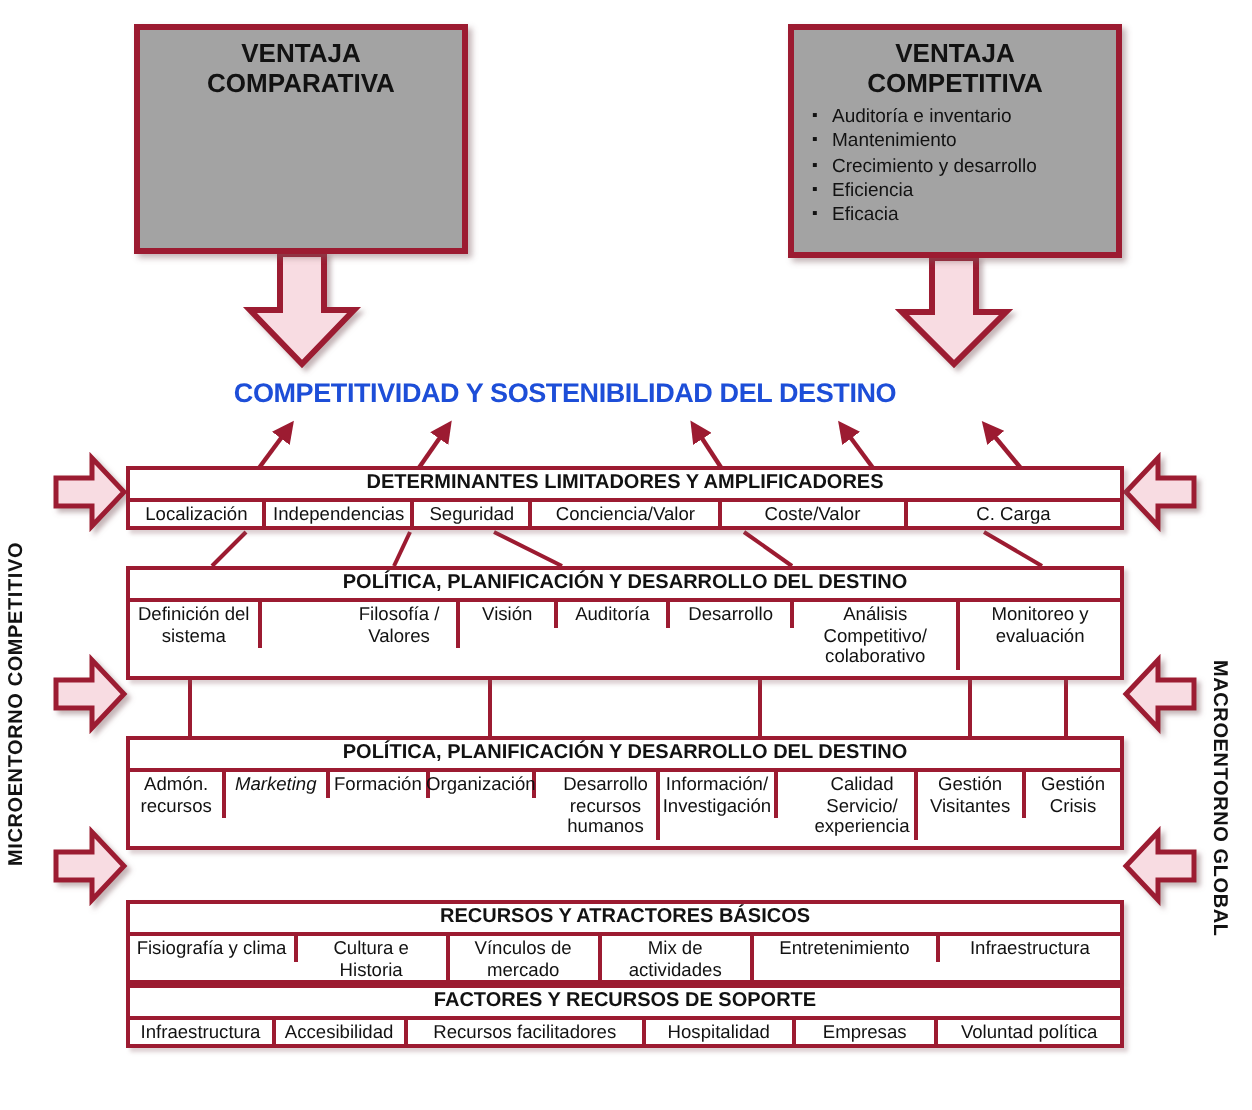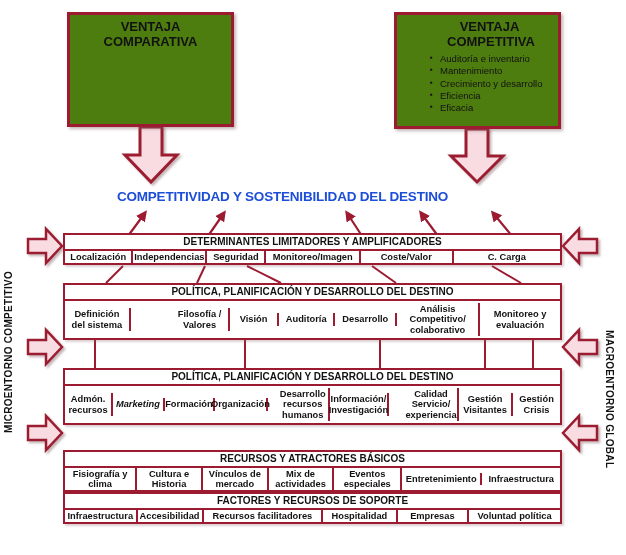--- a/index.html
+++ b/index.html
@@ -8,25 +8,25 @@
     font-family:"Liberation Sans",sans-serif;color:#121212;
   }
   svg.connectors{position:absolute;left:0;top:0;z-index:1;}
   .block-arrow{fill:#f8dce2;stroke:#9c1b31;stroke-width:3;filter:url(#ds);}
   .side-arrow{fill:#f8dce2;stroke:#9c1b31;stroke-width:2.5;filter:url(#ds);}
   .thin-arrow{stroke:#9c1b31;stroke-width:2.2;fill:none;}
   .conn-line{stroke:#9c1b31;stroke-width:2;fill:none;}
   .bowtie{fill:#f6d7dd;stroke:#9c1b31;stroke-width:2;}
 
   .topbox{
-    position:absolute;z-index:2;background:#4d7c0f;border:3px solid #9c1b31;
+    position:absolute;z-index:2;background:#a3a3a3;border:3px solid #9c1b31;
     box-sizing:border-box;box-shadow:2px 2px 3px rgba(125,90,96,.45);
   }
   #box-comparativa{left:67px;top:12px;width:167px;height:115px;}
-  #box-competitiva{left:394px;top:12px;width:167px;height:117px;padding-left:24px;}
+  #box-competitiva{left:394px;top:12px;width:167px;height:117px;}
   .topbox-title{font-weight:bold;font-size:13px;line-height:1.12;text-align:center;padding:5px 26px 2px 26px;}
   .topbox ul{margin:2px 0 0 0;padding:0 3px 0 9px;list-style:none;}
   .topbox li{font-size:9.5px;line-height:1.3;position:relative;padding-left:10px;}
   .topbox li::before{content:"▪";position:absolute;left:0;top:0;font-size:8px;color:#121212;}
 
   .main-title{
     position:absolute;z-index:2;left:30px;top:189px;width:505px;text-align:center;
     font-weight:bold;font-size:13.5px;letter-spacing:-.2px;color:#1d4ed8;
   }
 
@@ -37,21 +37,21 @@
   }
   #band-0{top:233px;height:32px;}
   #band-1{top:283px;height:57px;}
   #band-2{top:368px;height:57px;}
   #band-3{top:450px;height:42px;}
   #band-4{top:492px;height:32px;}
   .band-header{
     flex:0 0 auto;border-bottom:2px solid #9c1b31;font-weight:bold;font-size:10px;
     line-height:12px;padding:1px 0;text-align:center;
   }
-  .band-cells{flex:1;display:flex;align-items:center;min-height:0;font-weight:bold;}
+  .band-cells{flex:1;display:flex;align-items:flex-start;min-height:0;}
   .cell{
     border-right:2px solid #9c1b31;box-sizing:border-box;min-width:0;
     display:flex;align-items:flex-start;justify-content:center;text-align:center;
     font-size:9.3px;line-height:1.13;padding:1px 2px;
   }
   .cell:last-child{border-right:none;}
   .cell.it{font-style:italic;}
 
   .side-label{
     position:absolute;z-index:2;font-weight:bold;font-size:10px;letter-spacing:.3px;color:#121212;
@@ -133,21 +133,21 @@
   </div>
 
   <div class="main-title">COMPETITIVIDAD Y SOSTENIBILIDAD DEL DESTINO</div>
 
   <div class="band" id="band-0">
     <div class="band-header">DETERMINANTES LIMITADORES Y AMPLIFICADORES</div>
     <div class="band-cells">
         <div class="cell" style="flex: 67 1 0px;">Localización</div>
         <div class="cell" style="flex: 73 1 0px;">Independencias</div>
         <div class="cell" style="flex: 57 1 0px;">Seguridad</div>
-        <div class="cell" style="flex: 95 1 0px;">Monitoreo/Imagen</div>
+        <div class="cell" style="flex: 95 1 0px;">Conciencia/Valor</div>
         <div class="cell" style="flex: 93 1 0px;">Coste/Valor</div>
         <div class="cell" style="flex: 110 1 0px;">C. Carga</div>
       </div>
   </div>
   <div class="band" id="band-1">
     <div class="band-header">POLÍTICA, PLANIFICACIÓN Y DESARROLLO DEL DESTINO</div>
     <div class="band-cells">
         <div class="cell" style="flex: 59 1 0px;">Definición del sistema</div>
         <div class="cell" style="flex: 53 1 0px; padding-left: 42px;">Filosofía / Valores</div>
         <div class="cell" style="flex: 42 1 0px;">Visión</div>
@@ -171,21 +171,20 @@
         <div class="cell" style="flex: 51 1 0px;">Gestión Crisis</div>
       </div>
   </div>
   <div class="band" id="band-3">
     <div class="band-header">RECURSOS Y ATRACTORES BÁSICOS</div>
     <div class="band-cells">
         <div class="cell" style="flex: 72 1 0px;">Fisiografía y clima</div>
         <div class="cell" style="flex: 65 1 0px;">Cultura e Historia</div>
         <div class="cell" style="flex: 65 1 0px;">Vínculos de mercado</div>
         <div class="cell" style="flex: 65 1 0px;">Mix de actividades</div>
-        <div class="cell" style="flex: 67 1 0px;">Eventos especiales</div>
         <div class="cell" style="flex: 81 1 0px;">Entretenimiento</div>
         <div class="cell" style="flex: 80 1 0px;">Infraestructura</div>
       </div>
   </div>
   <div class="band" id="band-4">
     <div class="band-header">FACTORES Y RECURSOS DE SOPORTE</div>
     <div class="band-cells">
         <div class="cell" style="flex: 72 1 0px;">Infraestructura</div>
         <div class="cell" style="flex: 65 1 0px;">Accesibilidad</div>
         <div class="cell" style="flex: 123 1 0px;">Recursos facilitadores</div>

